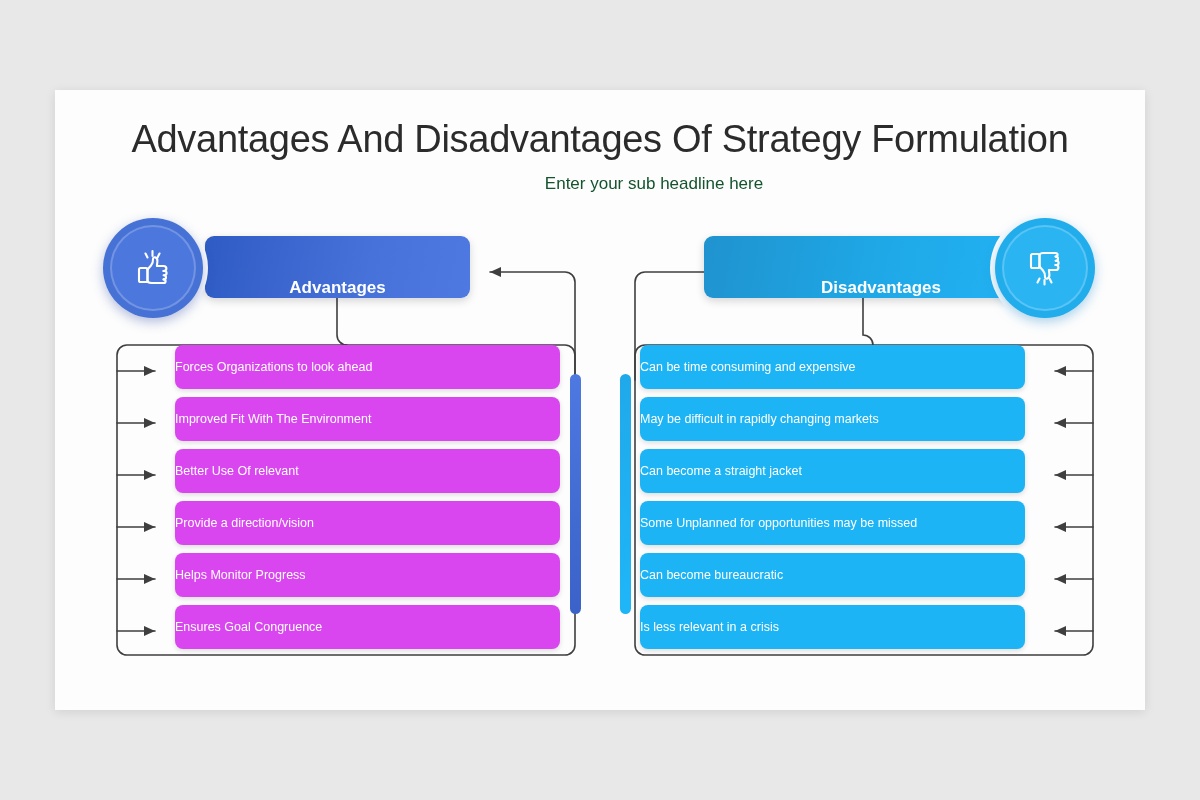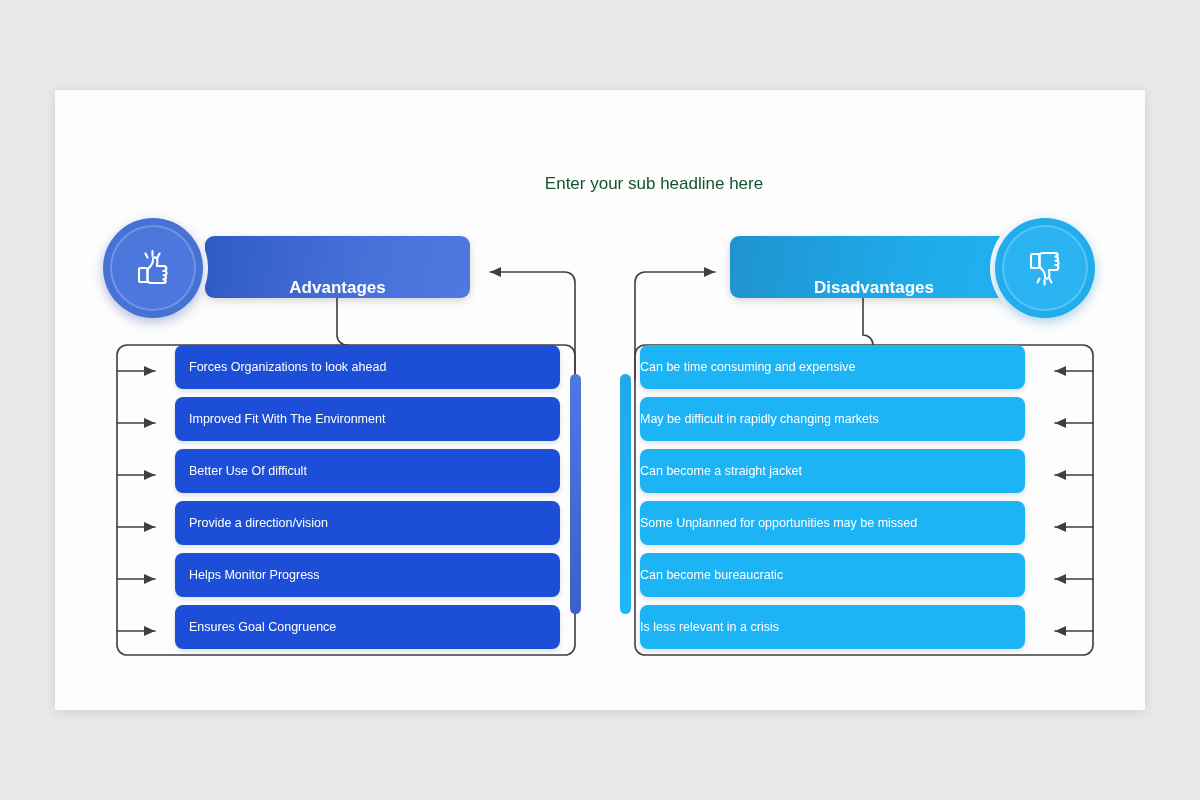--- a/index.html
+++ b/index.html
@@ -104,24 +104,25 @@
     z-index: 4;
     box-shadow: 0 3px 8px rgba(0,0,0,0.16);
   }
   #header-left {
     left: 150px;
     top: 146px;
     width: 265px;
     background: linear-gradient(100deg, #2f5bc4 0%, #4772da 62%, #4e79e0 100%);
   }
   #header-right {
-    left: 675px;
+    left: 649px;
     top: 146px;
     width: 288px;
     background: linear-gradient(100deg, #1f93cf 0%, #1fa9e8 58%, #22b2f3 100%);
+    padding-left: 33px;
   }
 
   
   .item-list {
     position: absolute;
     top: 255px;
     width: 385px;
     z-index: 4;
   }
   #list-left  { left: 120px; }
@@ -132,23 +133,22 @@
     border-radius: 8px;
     margin-bottom: 8px;
     display: flex;
     align-items: center;
     color: #ffffff;
     font-size: 12.5px;
     box-sizing: border-box;
     box-shadow: 0 2px 5px rgba(0,0,0,0.13);
   }
   #list-left .item {
-    background: #1d4ed8;
+    background: #d946ef;
     justify-content: flex-start;
-    padding-left: 14px;
   }
   #list-right .item {
     background: #1db4f5;
     padding-right: 14px;
   }
 
   
   .accent-bar {
     position: absolute;
     width: 11px;
@@ -165,20 +165,21 @@
     left: 565px;
     top: 284px;
     background: linear-gradient(180deg, #20a9ea 0%, #1fb6f7 100%);
   }
 </style>
 </head>
 <body>
 
 <div id="slide">
 
+  <div id="title">Advantages And Disadvantages Of Strategy Formulation</div>
   <div id="subtitle">Enter your sub headline here</div>
 
   <svg id="wires" viewBox="0 0 1090 620" xmlns="http://www.w3.org/2000/svg">
     <defs>
       <marker id="ar-right" markerWidth="9" markerHeight="9" refX="7" refY="3.2" orient="auto" markerUnits="strokeWidth">
         <path d="M0,0 L7,3.2 L0,6.4 z" fill="#3f3f3f"></path>
       </marker>
       <marker id="ar-left" markerWidth="9" markerHeight="9" refX="7" refY="3.2" orient="auto" markerUnits="strokeWidth">
         <path d="M0,0 L7,3.2 L0,6.4 z" fill="#3f3f3f"></path>
       </marker>
@@ -269,21 +270,21 @@
   <div id="accent-right" class="accent-bar"></div>
 
   <div id="list-left" class="item-list">
       <div class="item">
         <span>Forces Organizations to look ahead</span>
       </div>
       <div class="item">
         <span>Improved Fit With The Environment</span>
       </div>
       <div class="item">
-        <span>Better Use Of difficult</span>
+        <span>Better Use Of relevant</span>
       </div>
       <div class="item">
         <span>Provide a direction/vision</span>
       </div>
       <div class="item">
         <span>Helps Monitor Progress</span>
       </div>
       <div class="item">
         <span>Ensures Goal Congruence</span>
       </div>

